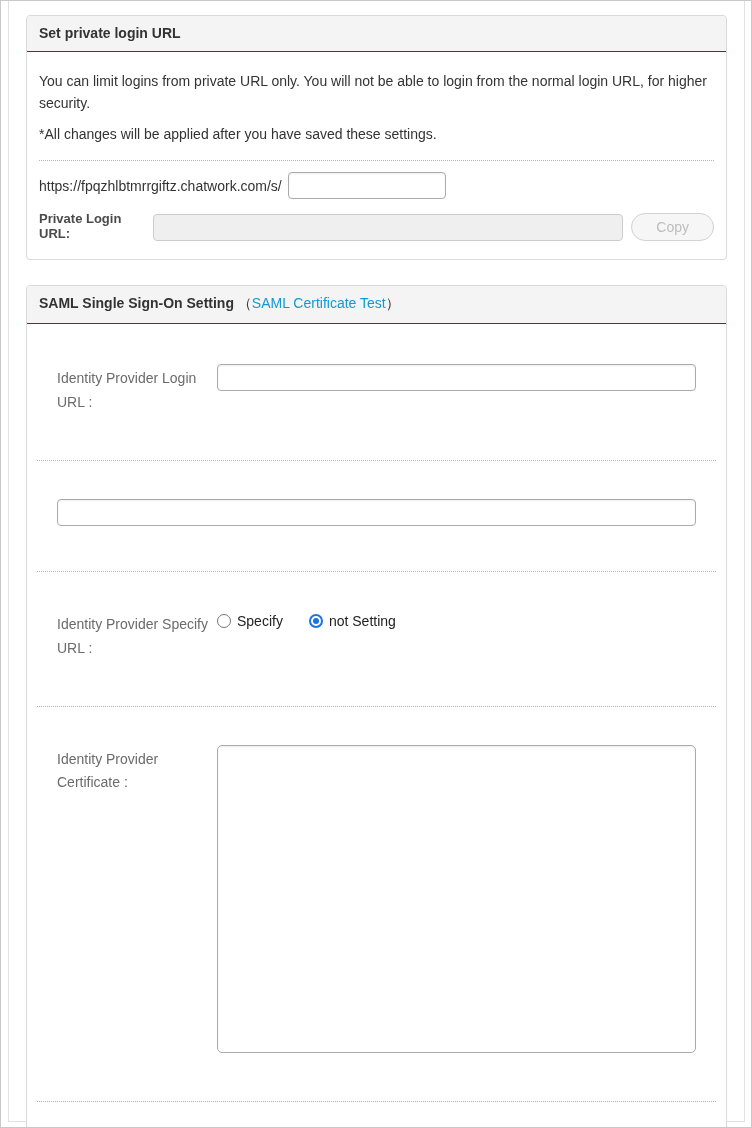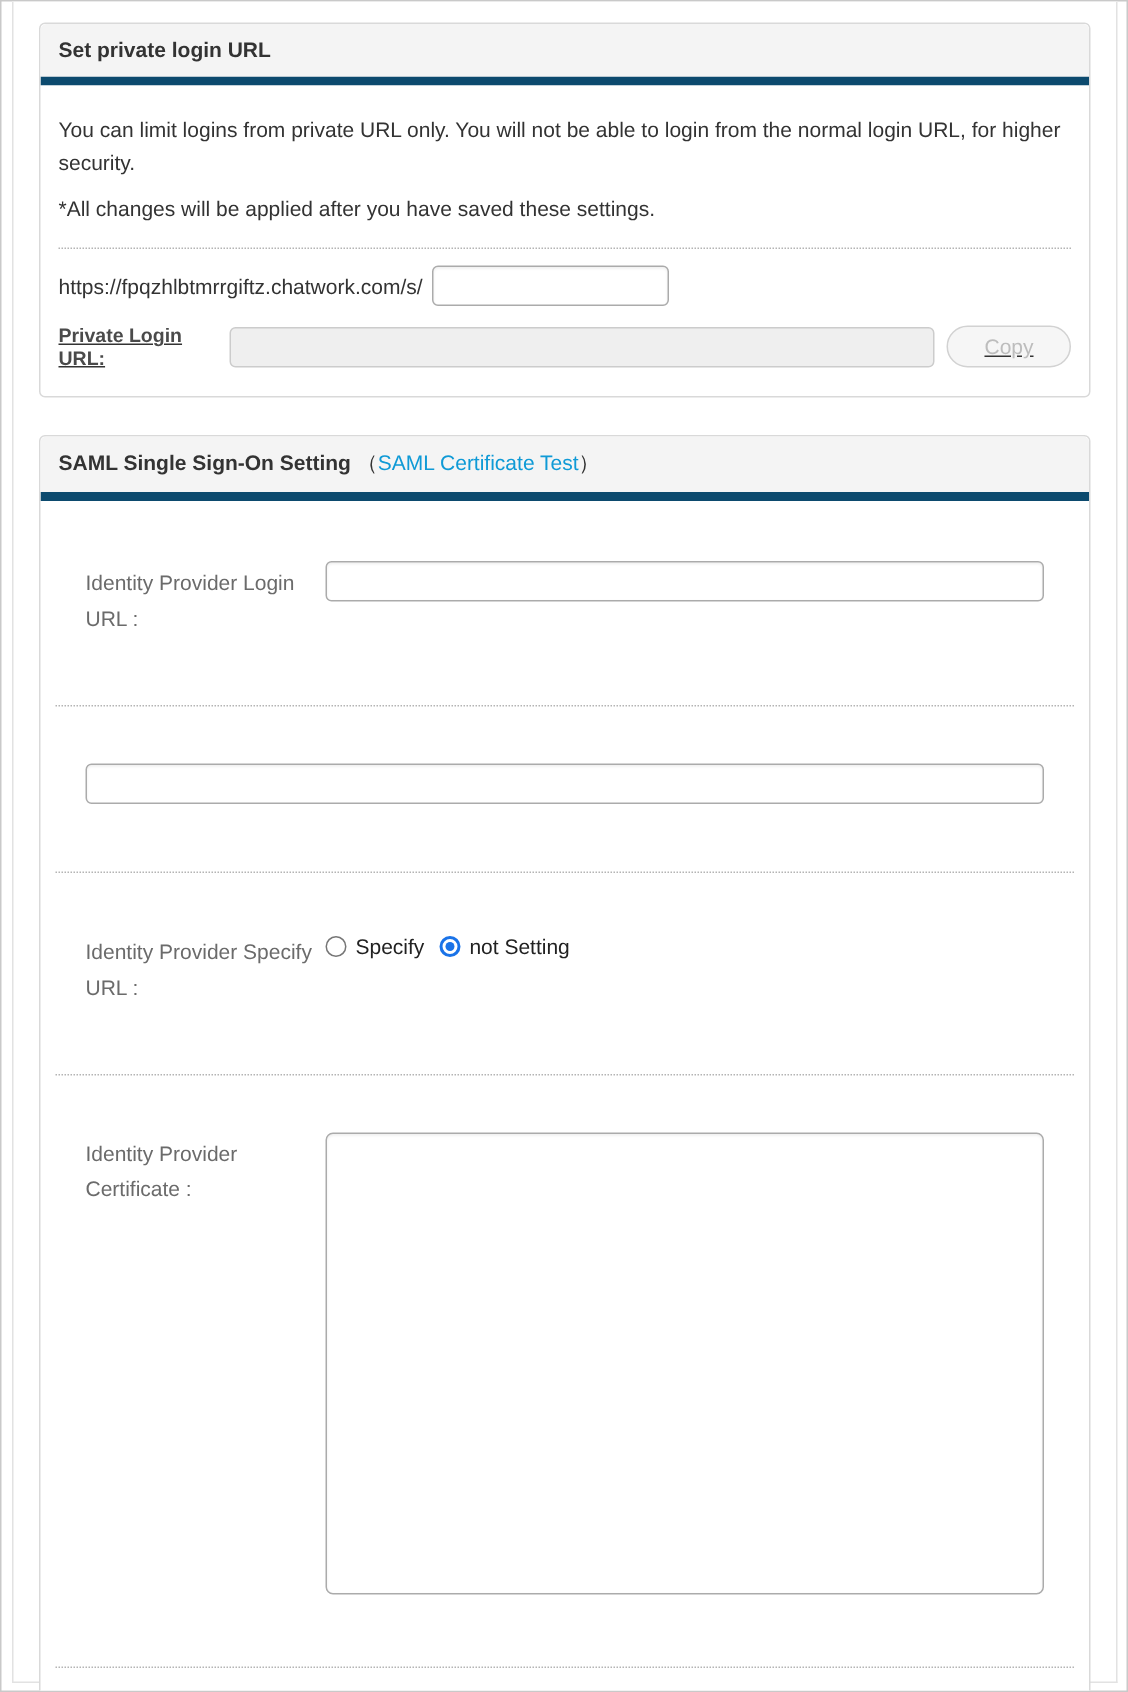--- a/index.html
+++ b/index.html
@@ -27,21 +27,21 @@
   }
   .panel {
     margin: 0 17px;
     border: 1px solid #d9d9d9;
     border-radius: 4px;
     background: #fff;
   }
   .panel + .panel { margin-top: 25px; }
   .panel-header {
     background: #f4f4f4;
-    border-bottom: 6px solid #0c4a6e;
+    border-bottom: 1px solid #0c4a6e;
     border-radius: 4px 4px 0 0;
     padding: 9px 12px 10px;
     font-weight: bold;
     color: #333;
   }
   .panel-header .paren { font-weight: normal; color: #333; }
   .panel-header a.test-link {
     font-weight: normal;
     color: #0f9ad6;
     text-decoration: none;
@@ -71,23 +71,22 @@
     font-family: "Liberation Sans", "DejaVu Sans", sans-serif;
     font-size: 13px;
     color: #333;
     box-shadow: inset 0 1px 2px rgba(0,0,0,0.07);
     outline: none;
   }
   .url-row input.text-input { width: 158px; margin: 0 6px; }
   .url-row .url-suffix { white-space: nowrap; }
   .plu-row {
     display: flex;
-    align-items: center;
+    align-items: flex-end;
     padding: 12px 2px 0;
-    text-decoration: underline;
   }
   .plu-row .plu-label {
     font-weight: bold;
     font-size: 13px;
     color: #4a4a4a;
     width: 114px;
     flex: 0 0 auto;
   }
   input.text-input:disabled, input.text-input.disabled {
     background: #efefef;
@@ -137,21 +136,21 @@
     border: 1px solid #ababab;
     border-radius: 5px;
     box-shadow: inset 0 1px 2px rgba(0,0,0,0.07);
     resize: none;
     outline: none;
     font-family: "Liberation Sans", "DejaVu Sans", sans-serif;
     font-size: 13px;
     padding: 6px;
     color: #333;
   }
-  .radio-group { display: flex; align-items: center; gap: 10px; padding-top: 3px; }
+  .radio-group { display: flex; align-items: center; gap: 26px; padding-top: 3px; }
   .radio-option { display: flex; align-items: center; gap: 6px; cursor: pointer; color: #222; }
   .radio-circle {
     width: 14px; height: 14px;
     border-radius: 50%;
     border: 1px solid #767676;
     background: #fff;
     display: inline-block;
     position: relative;
     flex: 0 0 auto;
   }

